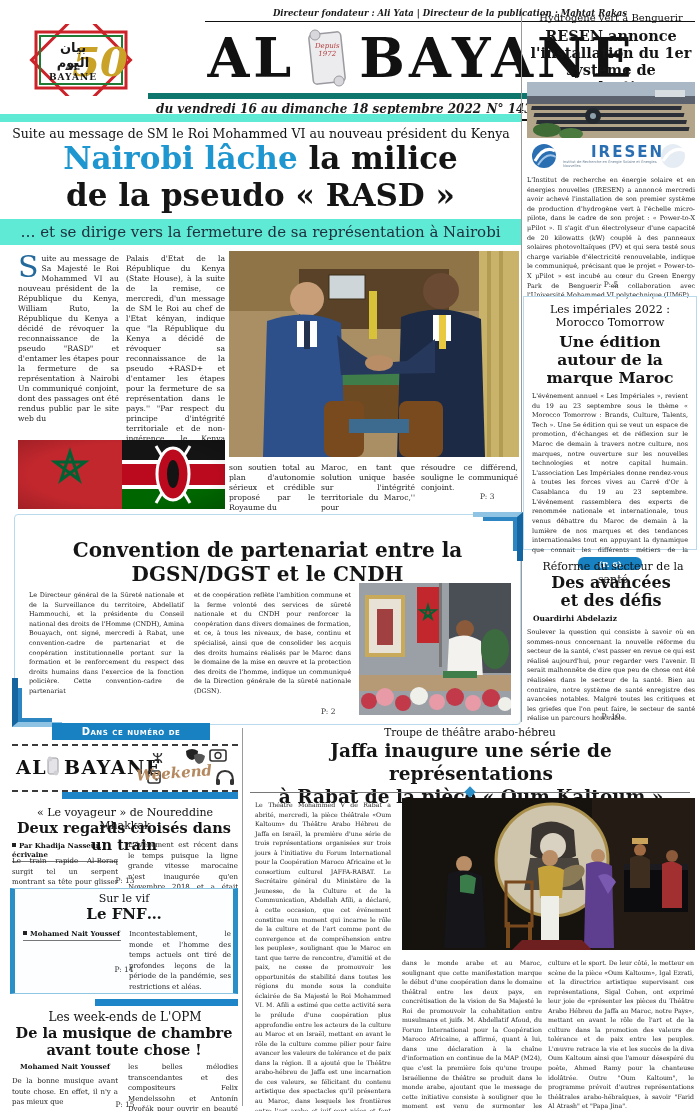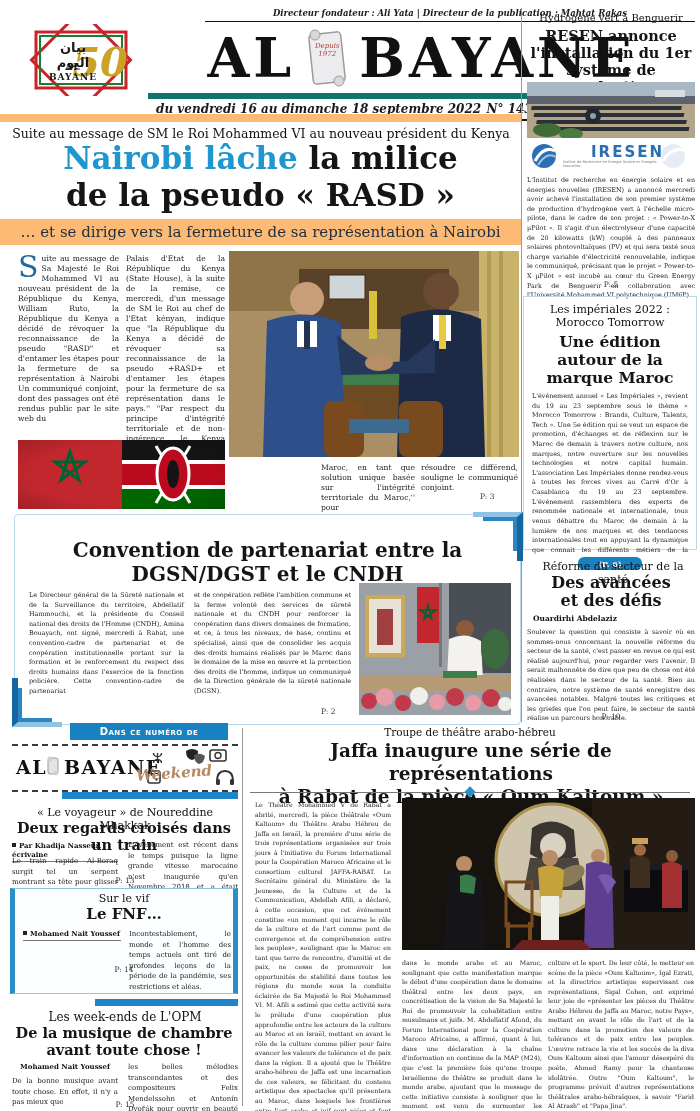--- a/index.html
+++ b/index.html
@@ -11,23 +11,23 @@
   .headline{font-weight:bold;color:#151515;}
   .blue{color:#1e96d0;}
   .body-text{font-size:6.4px;line-height:1.5;text-align:justify;color:#222;}
   .lead-text{font-size:7.6px;line-height:1.32;text-align:justify;color:#222;}
   .page-ref{font-size:7.5px;color:#333;}
   .byline{font-size:7px;font-weight:bold;color:#111;}
   .byline .sq{display:inline-block;width:4px;height:4px;background:#222;margin-right:3px;vertical-align:1px;}
   .byline-rule{border-bottom:0.5px solid #777;padding-bottom:2px;}
   .dropcap{float:left;font-size:30px;line-height:25px;padding-right:3px;color:#23699c;font-family:"DejaVu Serif",serif;}
   .vrule{position:absolute;width:1px;background:#9a9a9a;}
-  .band{background:#fdba74;}
+  .band{background:#5eead4;}
   .blue-bar{background:#1e86c8;}
-  .badge-blue{background:#1781c2;color:#fff;font-weight:bold;margin-left:18px;}
+  .badge-blue{background:#1781c2;color:#fff;font-weight:bold;}
   .lt-box{border:1px solid #b9d9ec;}
   .hrule{background:#777;height:1px;}
   .masthead-title{font-weight:bold;color:#111;letter-spacing:4px;font-size:54px;line-height:60px;}
   .scroll-note{font-size:7px;font-style:italic;color:#b23737;text-align:center;line-height:1.1;}
   .corner{position:absolute;width:44px;height:44px;pointer-events:none;}
   .corner.tr{top:-3px;right:-3px;border-top:5px solid #8fc3e3;border-right:6px solid #1565a0;}
   .corner.tr:after{content:"";position:absolute;top:0;right:0;width:30px;height:30px;
       border-top:4px solid #2d86c2;border-right:4px solid #2d86c2;}
   .corner.bl{bottom:-3px;left:-3px;border-bottom:5px solid #8fc3e3;border-left:6px solid #1565a0;}
   .corner.bl:after{content:"";position:absolute;bottom:0;left:0;width:30px;height:30px;
@@ -139,20 +139,21 @@
       <rect x="0" y="0" width="207" height="69" fill="url(#vg)" opacity="0.25"></rect>
       <defs>
           <radialGradient id="vg" cx="0.5" cy="0.5" r="0.75">
         <stop offset="60%" stop-color="#000000" stop-opacity="0"></stop>
         <stop offset="100%" stop-color="#000000" stop-opacity="0.8"></stop>
       </radialGradient>
         </defs>
     </svg>
   </div>
 
+  <div class="abs lead-text" style="left:229px;top:463px;width:86px;">son soutien total au plan d'autonomie sérieux et crédible proposé par le Royaume du</div>
   <div class="abs lead-text" style="left:321px;top:463px;width:94px;">Maroc, en tant que solution unique basée sur l'intégrité territoriale du Maroc,'' pour</div>
   <div class="abs lead-text" style="left:421px;top:463px;width:97px;">résoudre ce différend, souligne le communiqué conjoint.</div>
   <div class="abs page-ref" style="left:480px;top:492px;">P: 3</div>
 
   <div class="abs lt-box" style="left:14px;top:514px;width:505px;height:209px;border-radius:4px;">
     <div class="corner tr"></div>
     <div class="corner bl"></div>
     <div class="abs headline center" style="left:40px;top:23px;width:425px;font-size:20px;line-height:24px;">Convention de partenariat entre la DGSN/DGST et le CNDH</div>
     <div class="abs body-text" style="left:14px;top:76px;width:155px;height:126px;">Le Directeur général de la Sûreté nationale et de la Surveillance du territoire, Abdellatif Hammouchi, et la présidente du Conseil national des droits de l'Homme (CNDH), Amina Bouayach, ont signé, mercredi à Rabat, une convention-cadre de partenariat et de coopération institutionnelle portant sur la formation et le renforcement du respect des droits humains dans l'exercice de la fonction policière. Cette convention-cadre de partenariat</div>
     <div class="abs body-text" style="left:179px;top:76px;width:157px;height:126px;">et de coopération reflète l'ambition commune et la ferme volonté des services de sûreté nationale et du CNDH pour renforcer la coopération dans divers domaines de formation, et ce, à tous les niveaux, de base, continu et spécialisé, ainsi que de consolider les acquis des droits humains réalisés par le Maroc dans le domaine de la mise en œuvre et la protection des droits de l'homme, indique un communiqué de la Direction générale de la sûreté nationale (DGSN).</div>

